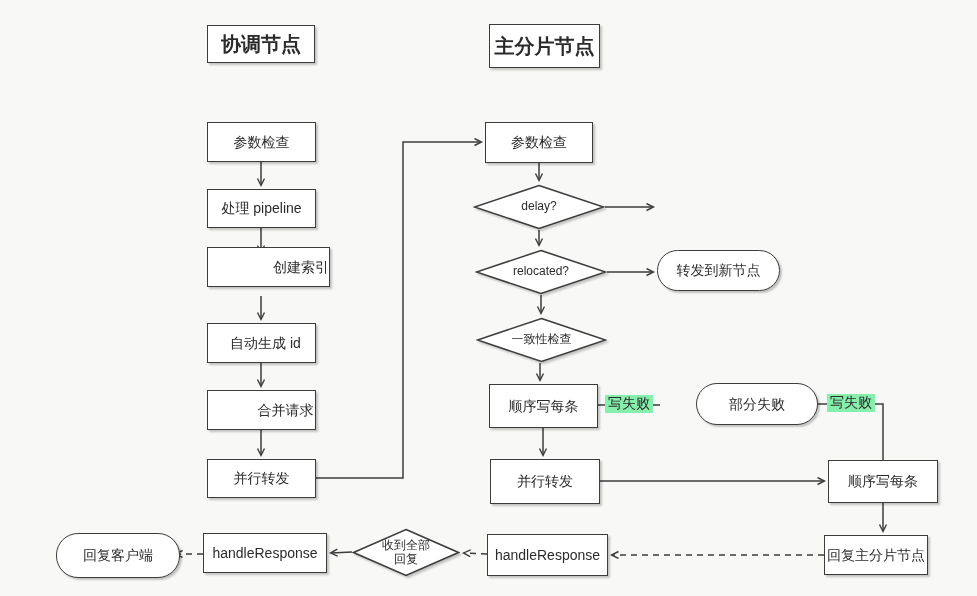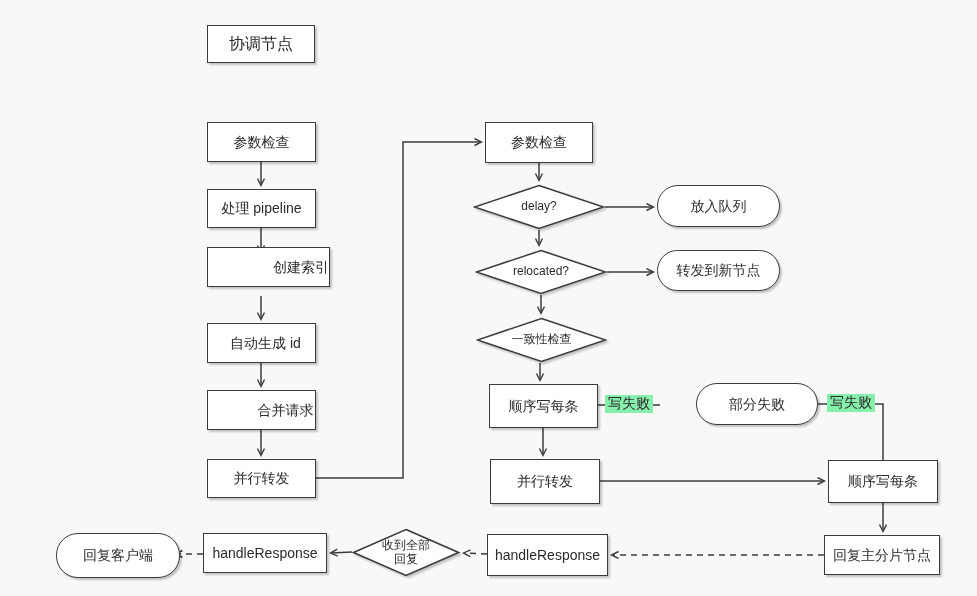--- a/index.html
+++ b/index.html
@@ -20,21 +20,21 @@
     background:#ffffff;
     border:1.6px solid #3c3c3c;
     color:#2b2b2b;
     font-size:14px;
     line-height:1.15;
     text-align:center;
     box-shadow:2px 2px 2px rgba(0,0,0,0.22);
     box-sizing:border-box;
     white-space:nowrap;
   }
-  .hdr{font-size:16px;}
+  .hdr{font-size:20px;font-weight:bold;}
   .pill{border-radius:22px;}
   .diamond{
     position:absolute;
     display:flex;align-items:center;justify-content:center;
     color:#2b2b2b;font-size:12px;text-align:center;line-height:1.1;
     box-sizing:border-box;
   }
   .diamond svg{position:absolute;left:0;top:0;width:100%;height:100%;
     filter:drop-shadow(2px 2px 1px rgba(0,0,0,0.22));}
   .diamond .dlbl{position:relative;z-index:2;white-space:nowrap;}
@@ -85,20 +85,23 @@
     <g fill="none" stroke="#3c3c3c" stroke-width="1.5" stroke-dasharray="6,5">
       <path d="M824,555 L612,555" marker-end="url(#arr)"></path>
       <path d="M487,554 L464,553" marker-end="url(#arr)"></path>
       <path d="M203,554 L176,554" marker-end="url(#arr)"></path>
     </g>
   </svg>
 
   <div class="node hdr" style="left:207px;top:25px;width:108px;height:38px;">
       <span>协调节点</span>
     </div>
+  <div class="node hdr" style="left:489px;top:24px;width:111px;height:44px;">
+      <span>主分片节点</span>
+    </div>
 
   <div class="node" style="left:207px;top:122px;width:109px;height:40px;">
       <span>参数检查</span>
     </div>
   <div class="node" style="left:207px;top:189px;width:109px;height:39px;">
       <span>处理 pipeline</span>
     </div>
   <div class="node" style="left:207px;top:247px;width:123px;height:40px;justify-content:flex-end;">
       <span>创建索引</span>
     </div>
@@ -128,23 +131,20 @@
   <div class="node" style="left:485px;top:122px;width:108px;height:41px;">
       <span>参数检查</span>
     </div>
 
   <div class="diamond" style="left:473px;top:184px;width:132px;height:46px;">
     <svg viewBox="0 0 132 46" preserveAspectRatio="none">
         <polygon points="66,1.5 130.5,23 66,44.5 1.5,23" fill="#ffffff" stroke="#3c3c3c" stroke-width="1.6"></polygon>
       </svg>
     <span class="dlbl">delay?</span>
   </div>
-  <div class="node pill" style="left:657px;top:185px;width:123px;height:42px;">
-      <span>放入队列</span>
-    </div>
 
   <div class="diamond" style="left:475px;top:249px;width:132px;height:46px;">
     <svg viewBox="0 0 132 46" preserveAspectRatio="none">
         <polygon points="66,1.5 130.5,23 66,44.5 1.5,23" fill="#ffffff" stroke="#3c3c3c" stroke-width="1.6"></polygon>
       </svg>
     <span class="dlbl">relocated?</span>
   </div>
   <div class="node pill" style="left:657px;top:250px;width:123px;height:41px;">
       <span>转发到新节点</span>
     </div>
@@ -165,20 +165,20 @@
   <div class="node" style="left:490px;top:459px;width:110px;height:45px;">
       <span>并行转发</span>
     </div>
   <div class="node" style="left:487px;top:534px;width:121px;height:42px;">
       <span>handleResponse</span>
     </div>
 
   <div class="node" style="left:828px;top:460px;width:110px;height:43px;">
       <span>顺序写每条</span>
     </div>
-  <div class="node" style="left:824px;top:535px;width:116px;height:40px;align-items:center;">
+  <div class="node" style="left:824px;top:535px;width:104px;height:40px;align-items:center;">
       <span>回复主分片节点</span>
     </div>
 
   <div class="elabel" style="left:629px;top:404px;">写失败</div>
   <div class="elabel" style="left:851px;top:403px;">写失败</div>
 
 </div>
 
 </body></html>

